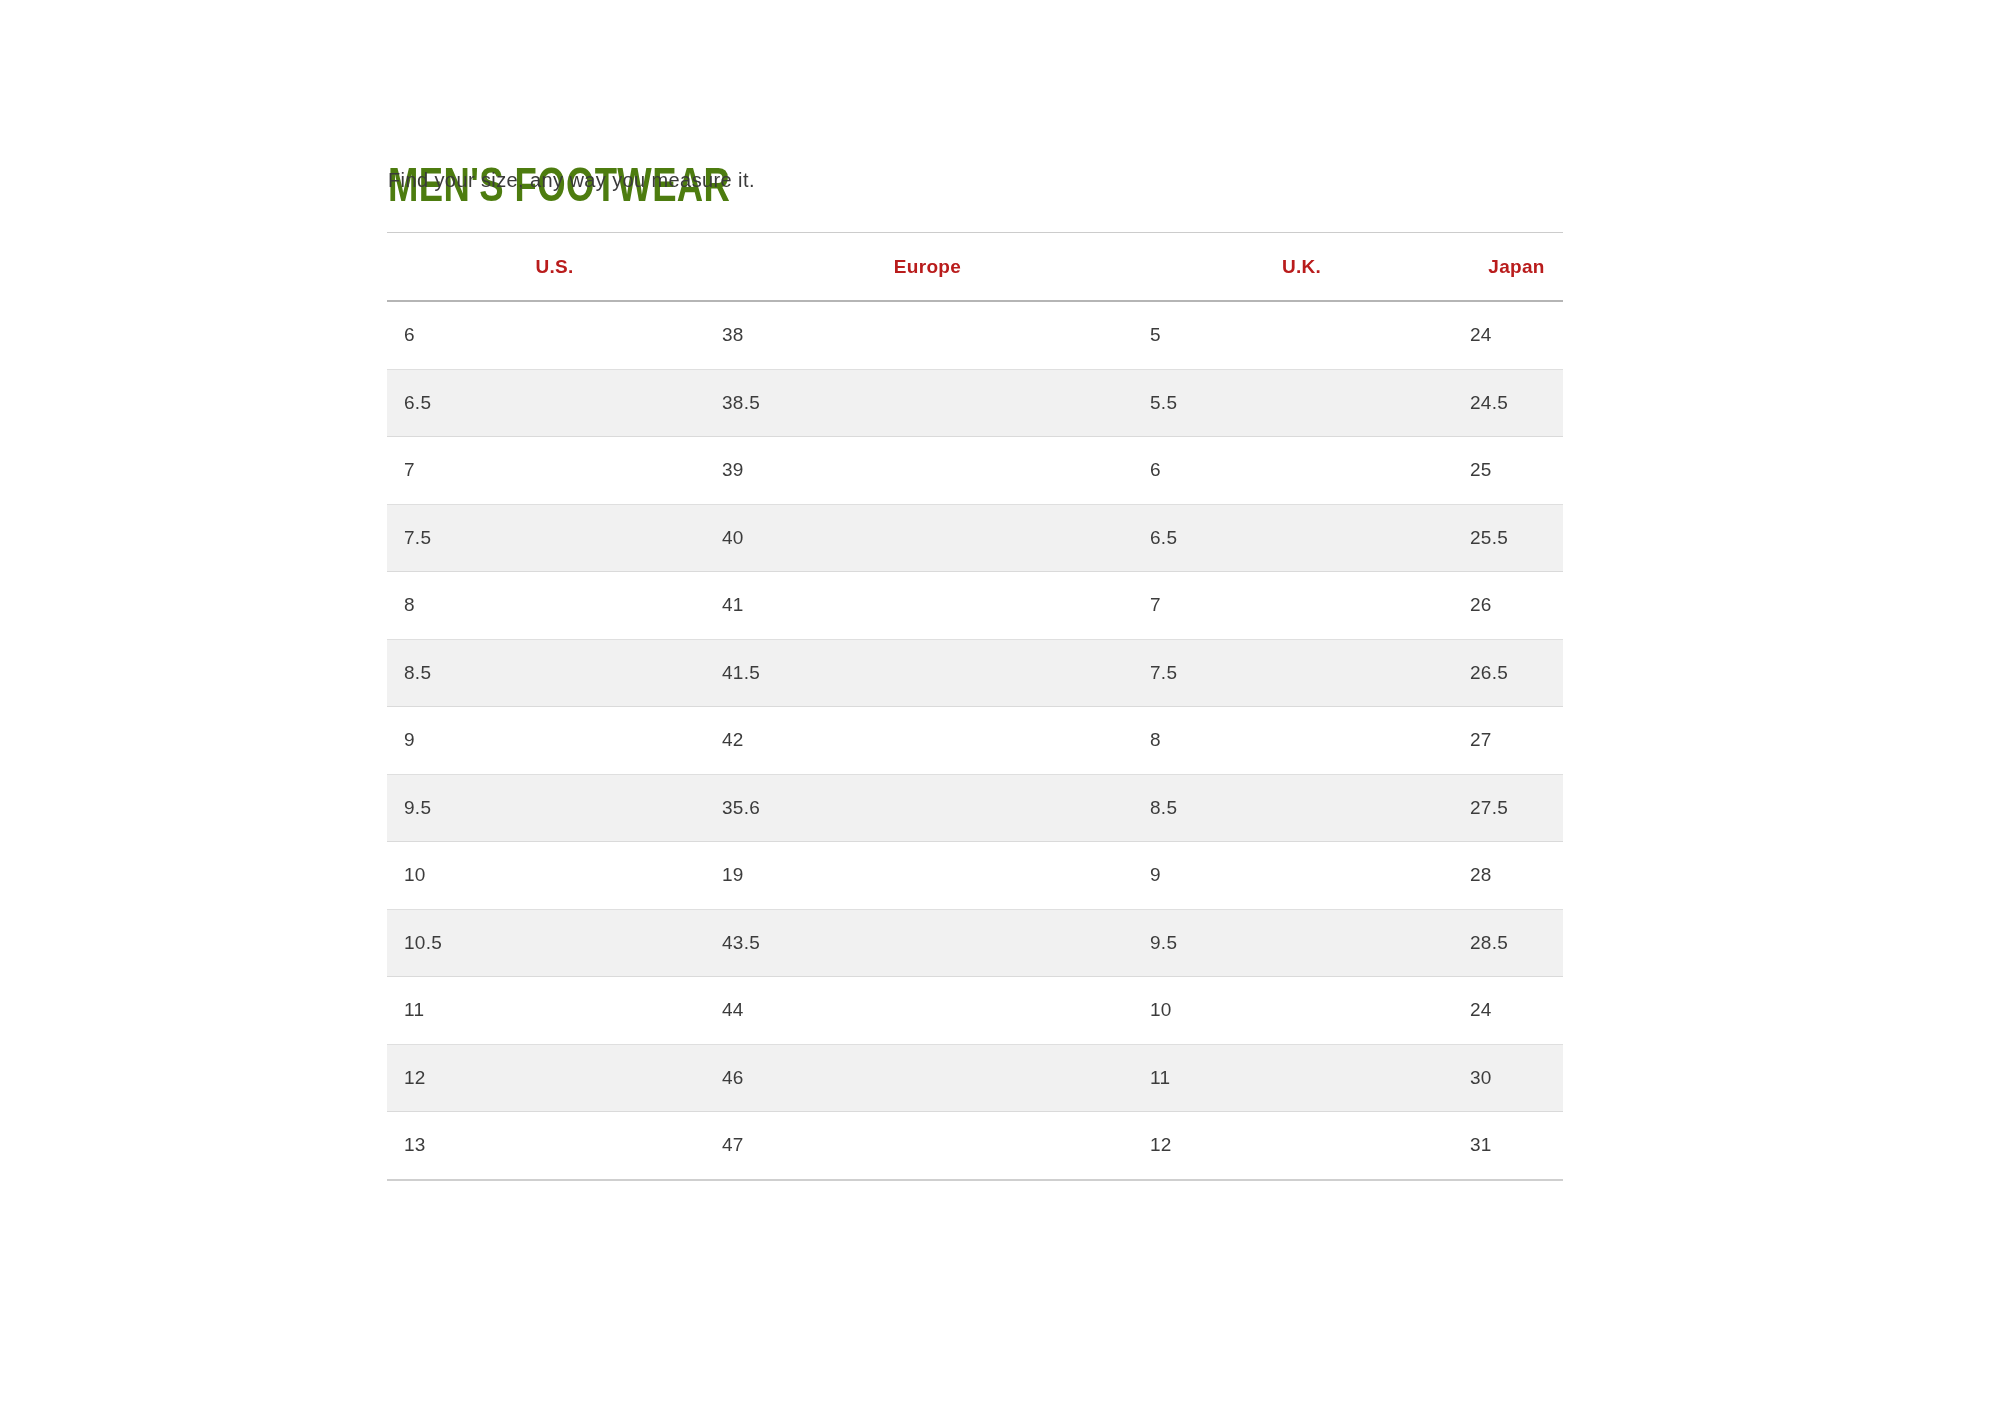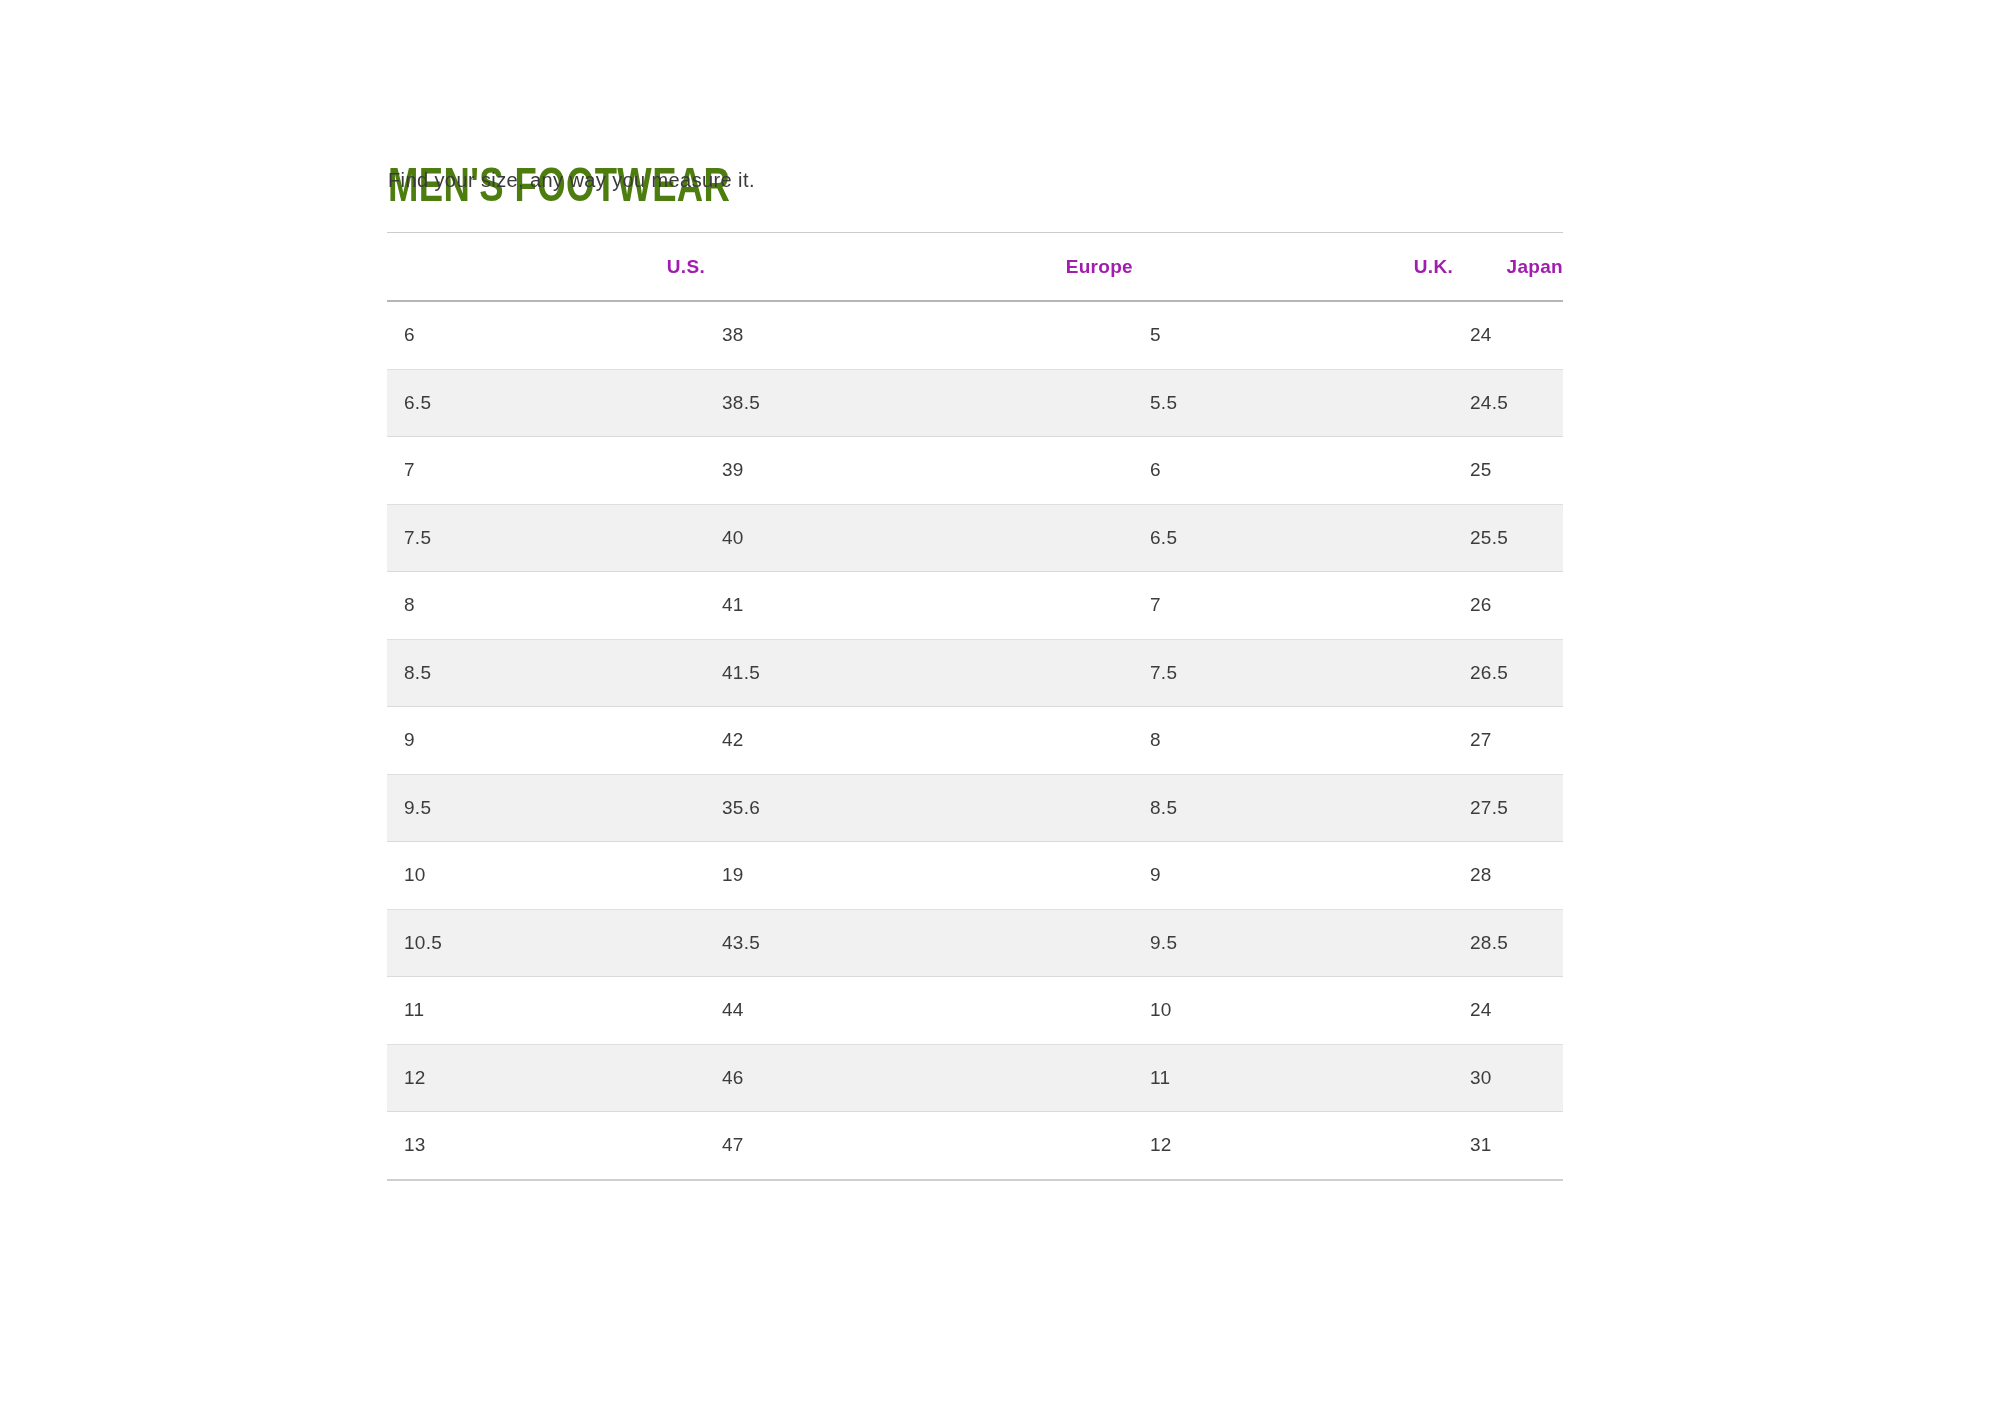--- a/index.html
+++ b/index.html
@@ -50,22 +50,22 @@
     border-top: 1px solid #cccccc;
   }
   table.size-table col.c1 { width: 318px; }
   table.size-table col.c2 { width: 428px; }
   table.size-table col.c3 { width: 320px; }
   table.size-table col.c4 { width: 110px; }
   table.size-table th {
     height: 67px;
     font-size: 19px;
     font-weight: 700;
-    color: #a21caf;
-    text-align: right;
+    color: #b91c1c;
+    text-align: center;
     vertical-align: middle;
     padding: 0 0 0 17px;
     border-bottom: 2px solid #b5b5b5;
     letter-spacing: 0.3px;
   }
   table.size-table td {
     height: 66.5px;
     font-size: 19px;
     color: #3c3c3c;
     text-align: left;

